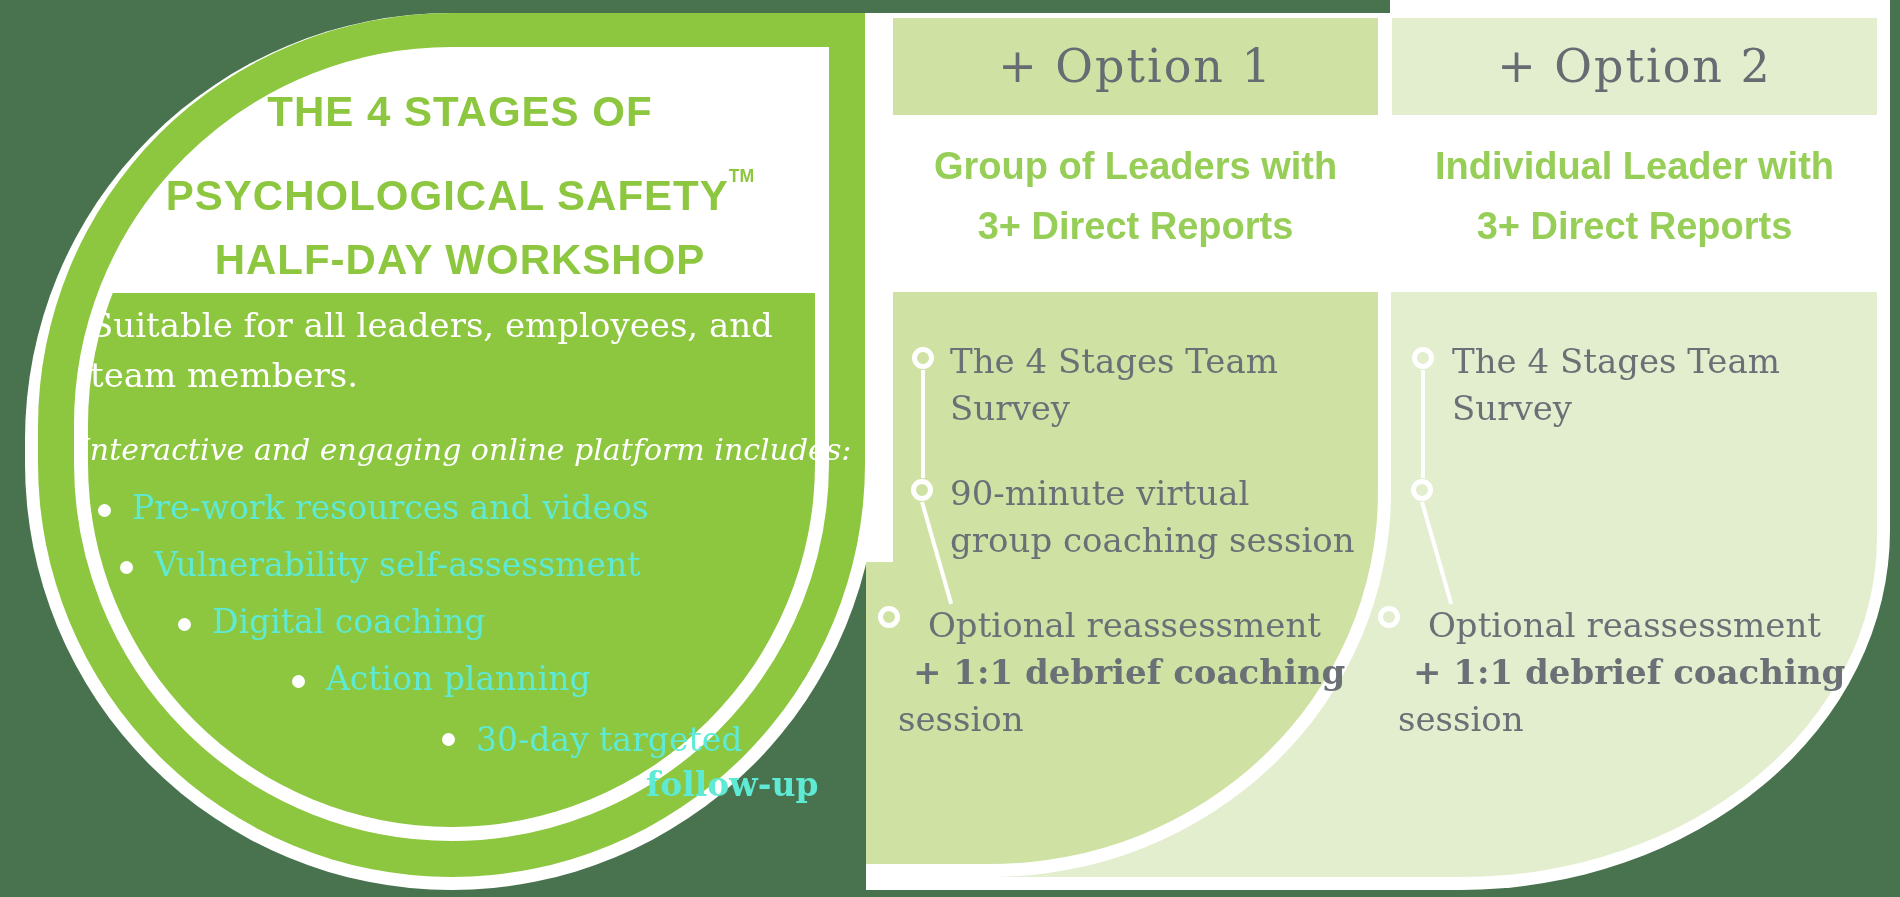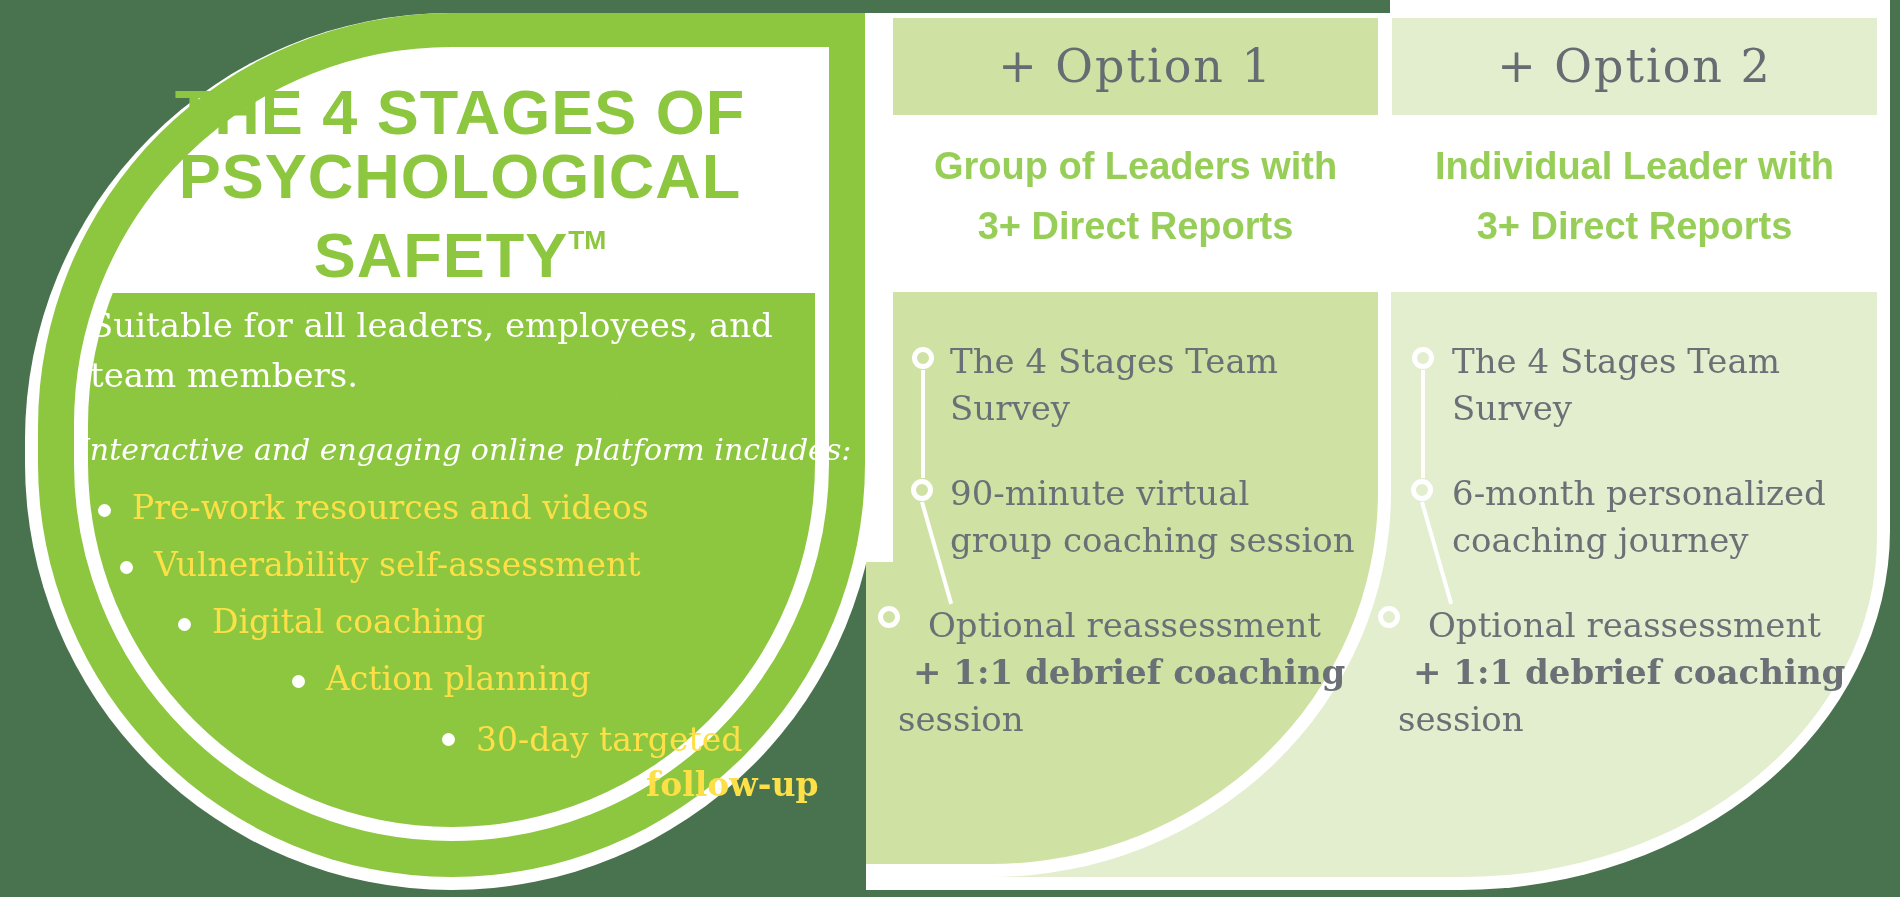--- a/index.html
+++ b/index.html
@@ -25,25 +25,25 @@
               border-radius:440px 0 440px 440px;z-index:6;}
   .shapeBand{position:absolute;left:13px;right:13px;top:0;bottom:13px;background:#8dc63f;
              border-radius:427px 0 427px 427px;}
   .shapeInner{position:absolute;left:36px;right:36px;top:34px;bottom:36px;background:#ffffff;
               border:14px solid #ffffff;border-radius:391px 0 391px 391px;overflow:hidden;}
   .innerGreen{position:absolute;left:-20px;right:-20px;top:232px;bottom:-20px;background:#8dc63f;}
 
   
   .txt{position:absolute;z-index:10;}
   .title{width:690px;text-align:center;font-family:"Liberation Sans",sans-serif;
-         font-weight:bold;font-size:63px;line-height:64px;letter-spacing:1px;color:#8dc63f;}
+         font-weight:bold;font-size:42px;line-height:64px;letter-spacing:1px;color:#8dc63f;}
   .title sup{font-size:0.42em;vertical-align:28px;letter-spacing:0;}
   .wsdesc{width:770px;font-size:34px;line-height:50px;color:#ffffff;}
   .wsitalic{font-size:30px;font-style:italic;color:#ffffff;}
-  .wsbullet{font-size:33px;color:#fde047;white-space:nowrap;}
+  .wsbullet{font-size:33px;color:#5eead4;white-space:nowrap;}
   .dot{width:13px;height:13px;border-radius:50%;background:#ffffff;z-index:10;}
   .b5line2{display:block;padding-left:170px;font-weight:bold;}
 
   .bandlabel{width:485px;text-align:center;font-size:46px;line-height:97px;
              color:#666c72;letter-spacing:2px;}
   .subhead{width:485px;text-align:center;font-family:"Liberation Sans",sans-serif;
            font-weight:bold;font-size:38px;line-height:60px;color:#97ce58;}
   .item{font-size:34px;line-height:47px;color:#6b7076;white-space:nowrap;}
   .item span{display:block;}
   .stagger span{display:block;}
@@ -139,23 +139,19 @@
   <div class="abs ring" style="left:1412px;top:347px;"></div>
   <div class="abs ring" style="left:1411px;top:479px;"></div>
   <div class="abs ring" style="left:1378px;top:606px;"></div>
   <div class="abs vline" style="left:1421px;top:370px;height:108px;"></div>
   <div class="abs vline tilt" style="left:1420px;top:502px;height:106px;"></div>
 
   <div class="txt item" style="left:1452px;top:338px;">
     <span>The 4 Stages Team</span>
     <span>Survey</span>
   </div>
-  <div class="txt item" style="left:1452px;top:470px;">
-    <span>6-month personalized</span>
-    <span>coaching journey</span>
-  </div>
   <div class="txt item stagger" style="left:1398px;top:602px;">
     <span class="l1">Optional reassessment</span>
     <span class="l2">+ 1:1 debrief coaching</span>
     <span>session</span>
   </div>
 
 </div>
 
 </body></html>

